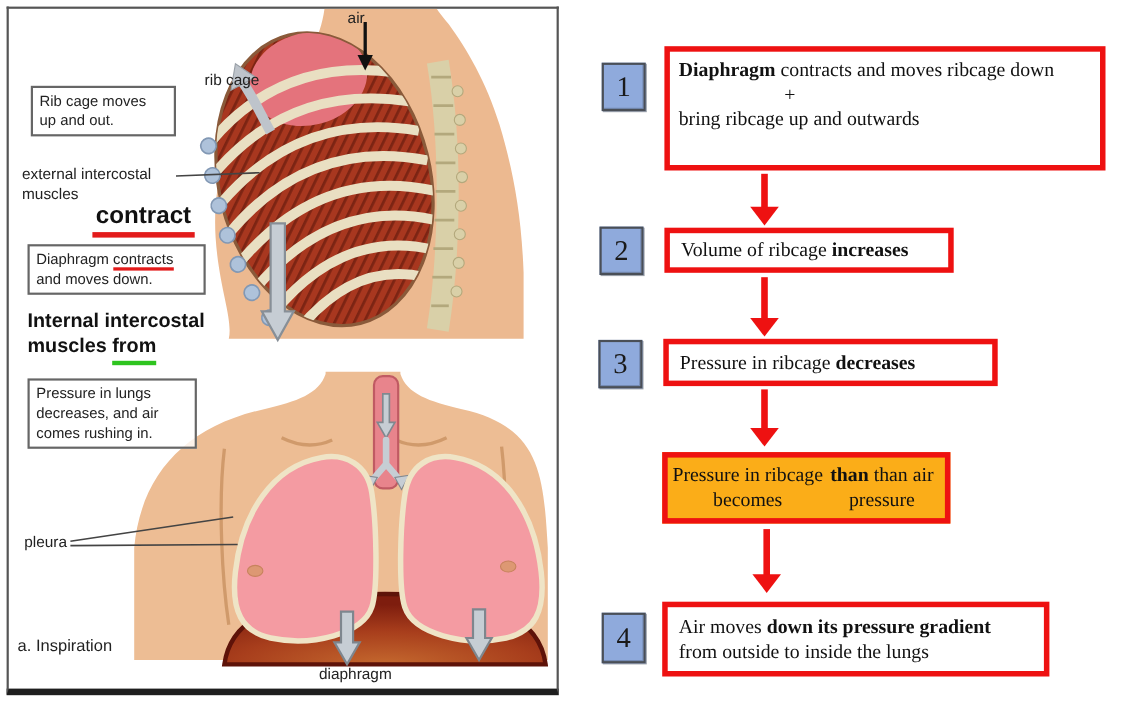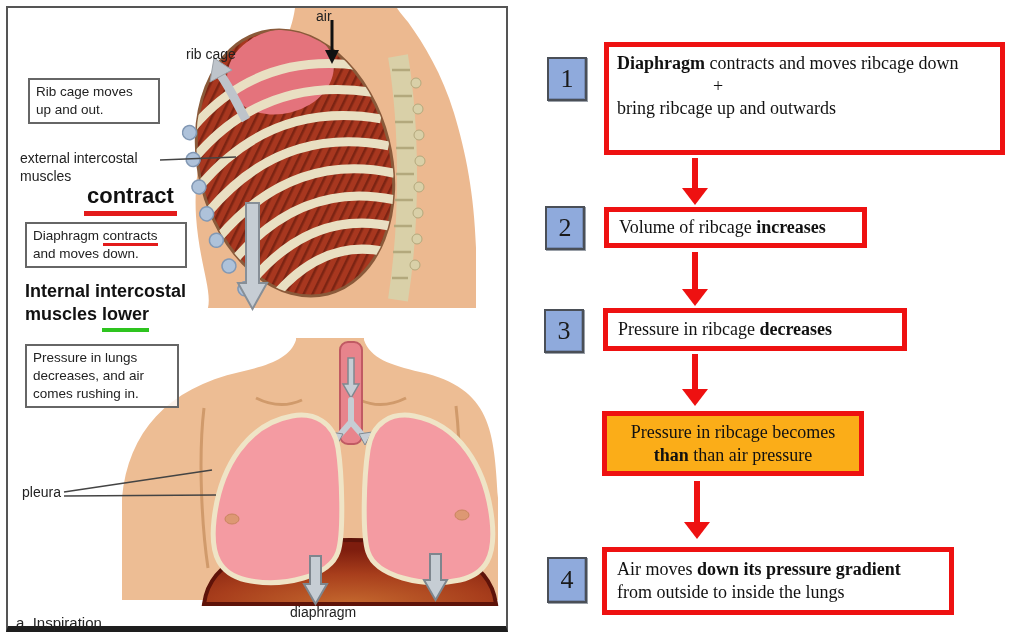--- a/index.html
+++ b/index.html
@@ -21,21 +21,21 @@
   .caption{font-size:15px;}
   
   .badge{position:absolute;width:40px;height:44px;background:#8faadc;border:2px solid #4a4f57;
          box-sizing:border-box;display:flex;align-items:center;justify-content:center;
          font-family:"Liberation Serif",serif;font-size:26px;color:#1a1a1a;
          box-shadow:1px 1px 0 #9aa0a8, inset -1px -1px 0 rgba(0,0,0,.18);}
   .fbox{position:absolute;background:#fff;border:5px solid #ee1111;box-sizing:border-box;
         font-family:"Liberation Serif",serif;font-size:18px;color:#111;}
   .fbox .l{line-height:1.26;}
   .oneline{display:flex;align-items:center;padding:12px 10px;}
-  .orange{background:#fbad18;text-align:center;display:flex;flex-direction:column;
+  .orange{background:#fbad18;text-align:center;display:flex;flex-direction:row;
           justify-content:center;font-family:Liberation Serif, serif;}
   .plus{display:inline-block;margin-left:96px;}
   .rarrow{position:absolute;width:26px;}
   .rarrow .sh{position:absolute;left:10px;top:0;bottom:14px;width:6px;background:#ee1111;}
   .rarrow .hd{position:absolute;left:0;bottom:0;width:0;height:0;
               border-left:13px solid transparent;border-right:13px solid transparent;
               border-top:17px solid #ee1111;}
   b{font-weight:bold;}
   u{text-decoration:underline;}
 </style>
@@ -159,39 +159,39 @@
       </g>
 
       <g stroke="#444" stroke-width="1.5">
         <line x1="152" y1="152" x2="228" y2="149"></line>
         <line x1="56" y1="484" x2="204" y2="462"></line>
         <line x1="56" y1="488" x2="208" y2="487"></line>
       </g>
     </svg>
 
     <div class="lbl" style="left:308px;top:0px">air</div>
-    <div class="lbl" style="left:178px;top:38px">rib cage</div>
+    <div class="lbl" style="left:178px;top:56px">rib cage</div>
     <div class="cbox prelines" style="left:20px;top:70px;width:116px">Rib cage moves
 up and out.</div>
     <div class="lbl prelines" style="left:12px;top:142px">external intercostal
 muscles</div>
     <div class="lbl contract" style="left:76px;top:174px">contract</div>
     <div class="cbox" style="left:17px;top:214px;width:146px">
       <span>Diaphragm </span><span class="ured">contracts</span><span> and moves down.</span>
     </div>
     <div class="lbl internal" style="left:17px;top:272px">
       <div>Internal intercostal</div>
-      <div><span>muscles </span><span class="ugreen">lower</span></div>
+      <div><span>muscles </span><span class="ugreen">from</span></div>
     </div>
     <div class="cbox prelines" style="left:17px;top:336px;width:138px">Pressure in lungs
 decreases, and air
 comes rushing in.</div>
     <div class="lbl" style="left:14px;top:476px">pleura</div>
     <div class="lbl" style="left:282px;top:596px">diaphragm</div>
-    <div class="lbl caption" style="left:8px;top:606px">a. Inspiration</div>
+    <div class="lbl caption" style="left:8px;top:571px">a. Inspiration</div>
   </div>
 
   <div>
 
     <div class="badge" style="left:547px;top:57px">1</div>
     <div class="fbox" style="left:604px;top:42px;width:401px;height:113px;padding:5px 8px">
       <div class="l"><b>Diaphragm</b><span> contracts and  moves ribcage down</span></div>
       <div class="l"><span class="plus">+</span></div>
       <div class="l">bring ribcage up and outwards</div>
     </div>

